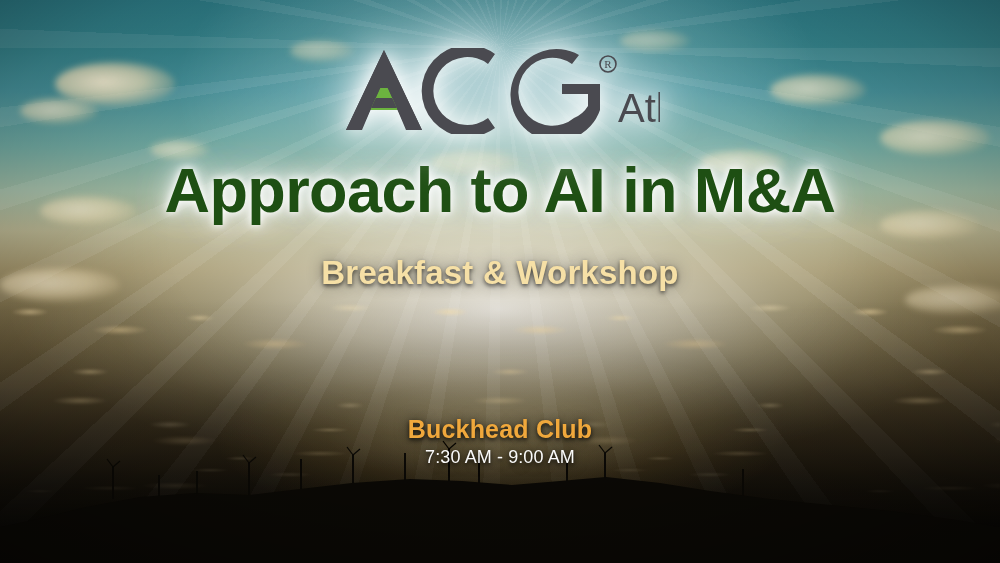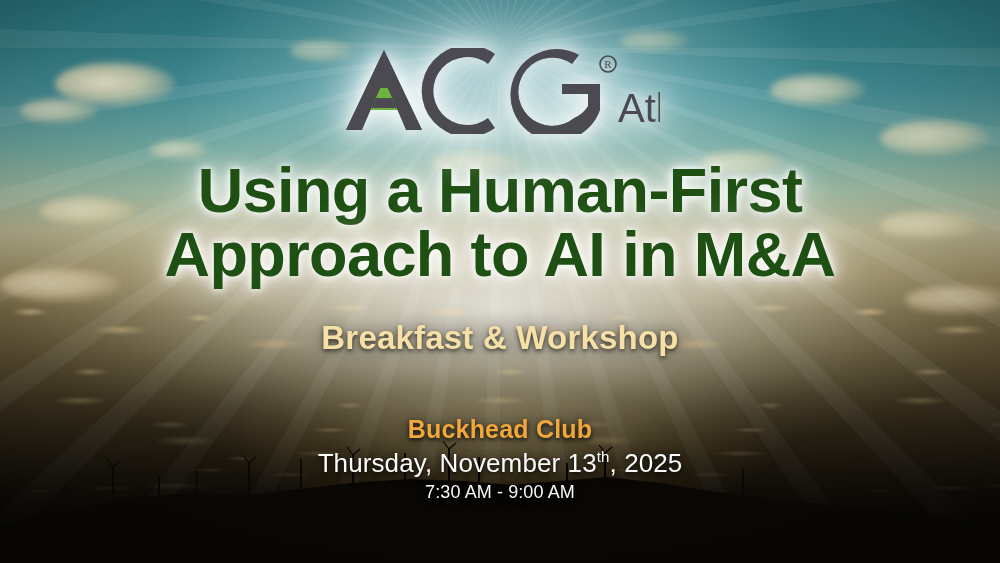--- a/index.html
+++ b/index.html
@@ -296,27 +296,25 @@
                  a46,46 0 1 1 -21,-55 Z" fill="#4a4a50"></path>
 
         <circle cx="268" cy="16" r="8" fill="none" stroke="#4a4a50" stroke-width="1.6"></circle>
         <text x="268" y="20" font-family="'Liberation Serif',serif" font-size="11" fill="#4a4a50" text-anchor="middle">R</text>
 
         <text x="278" y="74" font-family="'Liberation Sans',sans-serif" font-size="40" fill="#4a4a50">Atlanta</text>
       </svg>
     </div>
 
     <div class="headline">
-      <span class="ln">Using a Human-First</span>
       <span class="ln">Approach to AI in M&amp;A</span>
     </div>
 
     <div class="subtitle">Breakfast &amp; Workshop</div>
 
   </div>
 
   <div class="details">
     <div class="venue">Buckhead Club</div>
-    <div class="date"><span>Thursday, November 13</span><sup>th</sup><span>, 2025</span></div>
     <div class="time">7:30 AM - 9:00 AM</div>
   </div>
 
 </div>
 
 </body></html>

